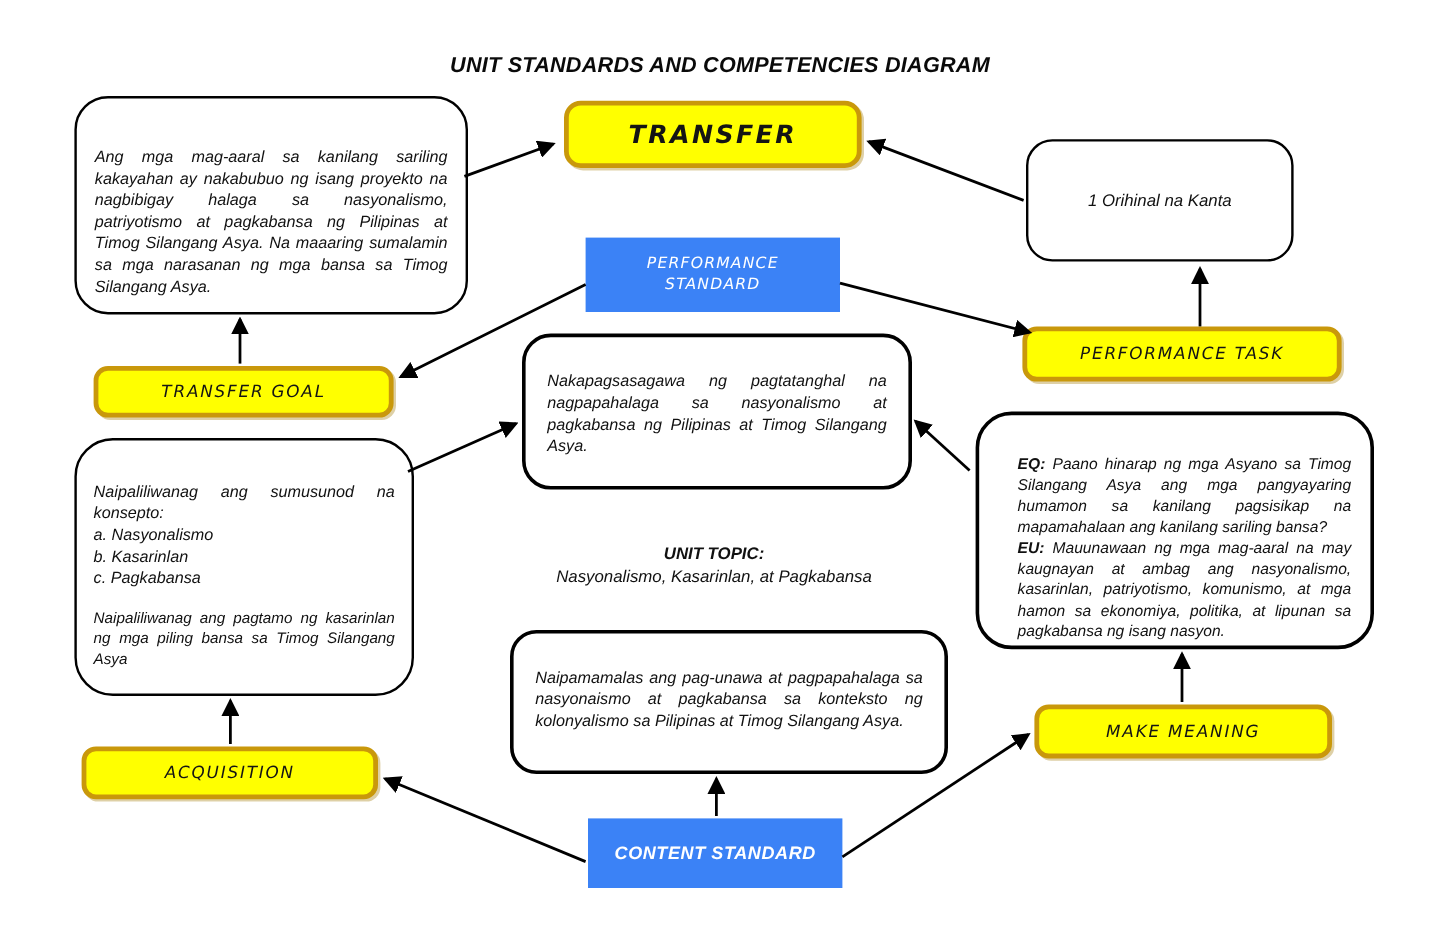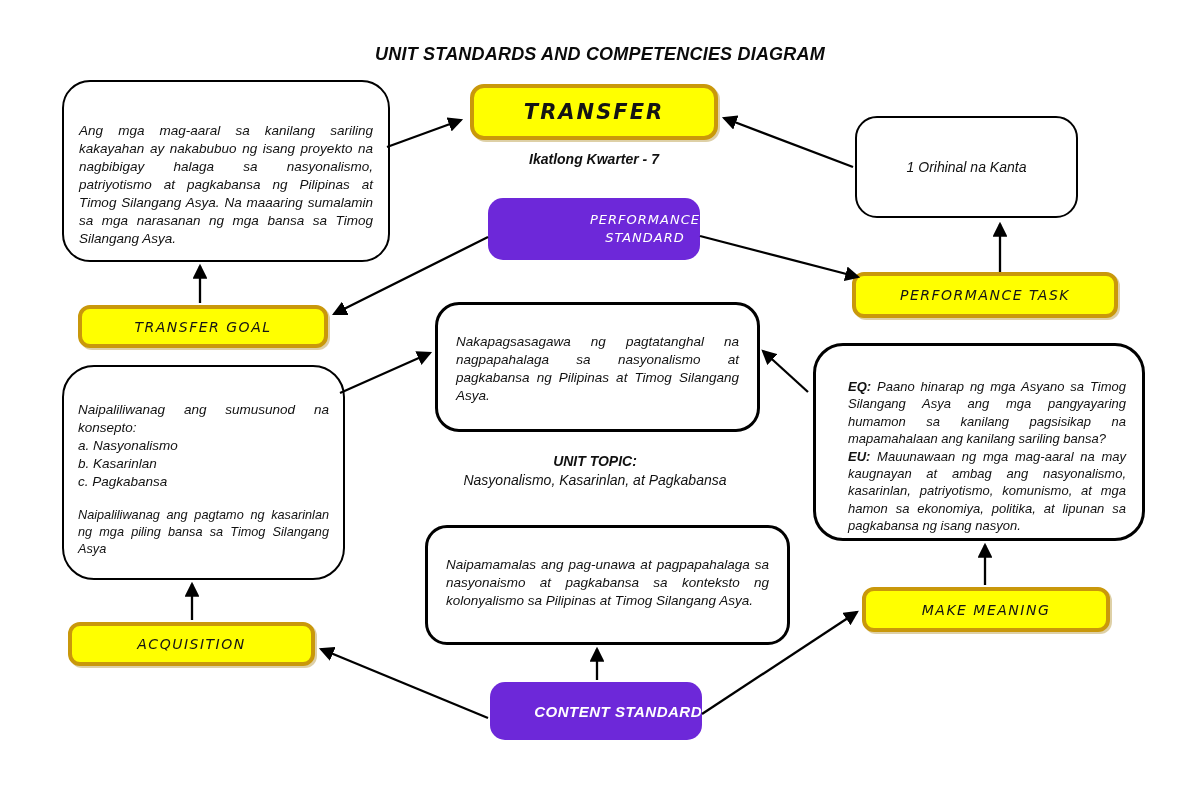--- a/index.html
+++ b/index.html
@@ -33,23 +33,23 @@
     box-shadow: 2px 2px 0 rgba(160,120,0,0.35);
     z-index: 2;
   }
   .ybox.transfer {
     font-size: 21px; font-weight: bold; letter-spacing: 2px;
     border-radius: 14px;
   }
 
   
   .bbox {
-    background: #6d28d9; color: #ffffff;
-    display: flex; align-items: center; justify-content: flex-end;
-    text-align: center; z-index: 2; border-radius: 15px;
+    background: #3b82f6; color: #ffffff;
+    display: flex; align-items: center; justify-content: center;
+    text-align: center; z-index: 2;
   }
   .bbox.perf-std {
     font-family: "DejaVu Sans", sans-serif;
     font-size: 13px; letter-spacing: 1px; line-height: 1.35;
     white-space: pre-line;
   }
   .bbox.content-std {
     font-family: "Liberation Sans", sans-serif;
     font-weight: bold; font-size: 15px; letter-spacing: 0.5px;
   }
@@ -95,40 +95,39 @@
 
   <div class="abs page-title">UNIT STANDARDS AND COMPETENCIES DIAGRAM</div>
 
   <div class="abs note note-topleft" style="left:62px; top:80px; width:328px; height:182px;">
     <p>Ang mga mag-aaral sa kanilang sariling kakayahan ay nakabubuo ng isang proyekto na nagbibigay halaga sa nasyonalismo, patriyotismo at pagkabansa ng Pilipinas at Timog Silangang Asya. Na maaaring sumalamin sa mga narasanan ng mga bansa sa Timog Silangang Asya.</p>
   </div>
 
   <div class="abs ybox transfer" style="left:470px; top:84px; width:248px; height:56px;">
     <span>TRANSFER</span>
   </div>
-  <div class="abs kwarter" style="left:470px; top:151px; width:248px;">Ikatlong Kwarter - 7</div>
 
   <div class="abs note note-kanta" style="left:855px; top:116px; width:223px; height:102px;">
     <span>1 Orihinal na Kanta</span>
   </div>
 
   <div class="abs bbox perf-std" style="left:488px; top:198px; width:212px; height:62px;">
     <span>PERFORMANCE
 STANDARD</span>
   </div>
 
   <div class="abs ybox" style="left:852px; top:272px; width:266px; height:46px;">
     <span>PERFORMANCE TASK</span>
   </div>
 
   <div class="abs ybox" style="left:78px; top:305px; width:250px; height:43px;">
     <span>TRANSFER GOAL</span>
   </div>
 
-  <div class="abs note note-center" style="left:435px; top:302px; width:325px; height:130px;">
+  <div class="abs note note-center" style="left:435px; top:278px; width:325px; height:130px;">
     <p>Nakapagsasagawa ng pagtatanghal na nagpapahalaga sa nasyonalismo at pagkabansa ng Pilipinas at Timog Silangang Asya.</p>
   </div>
 
   <div class="abs unit-topic" style="left:420px; top:452px; width:350px;">
     <div class="ut-head">UNIT TOPIC:</div>
     <div>Nasyonalismo, Kasarinlan, at Pagkabansa</div>
   </div>
 
   <div class="abs note note-left" style="left:62px; top:365px; width:283px; height:215px;">
     <p>Naipaliliwanag ang sumusunod na konsepto:</p>

